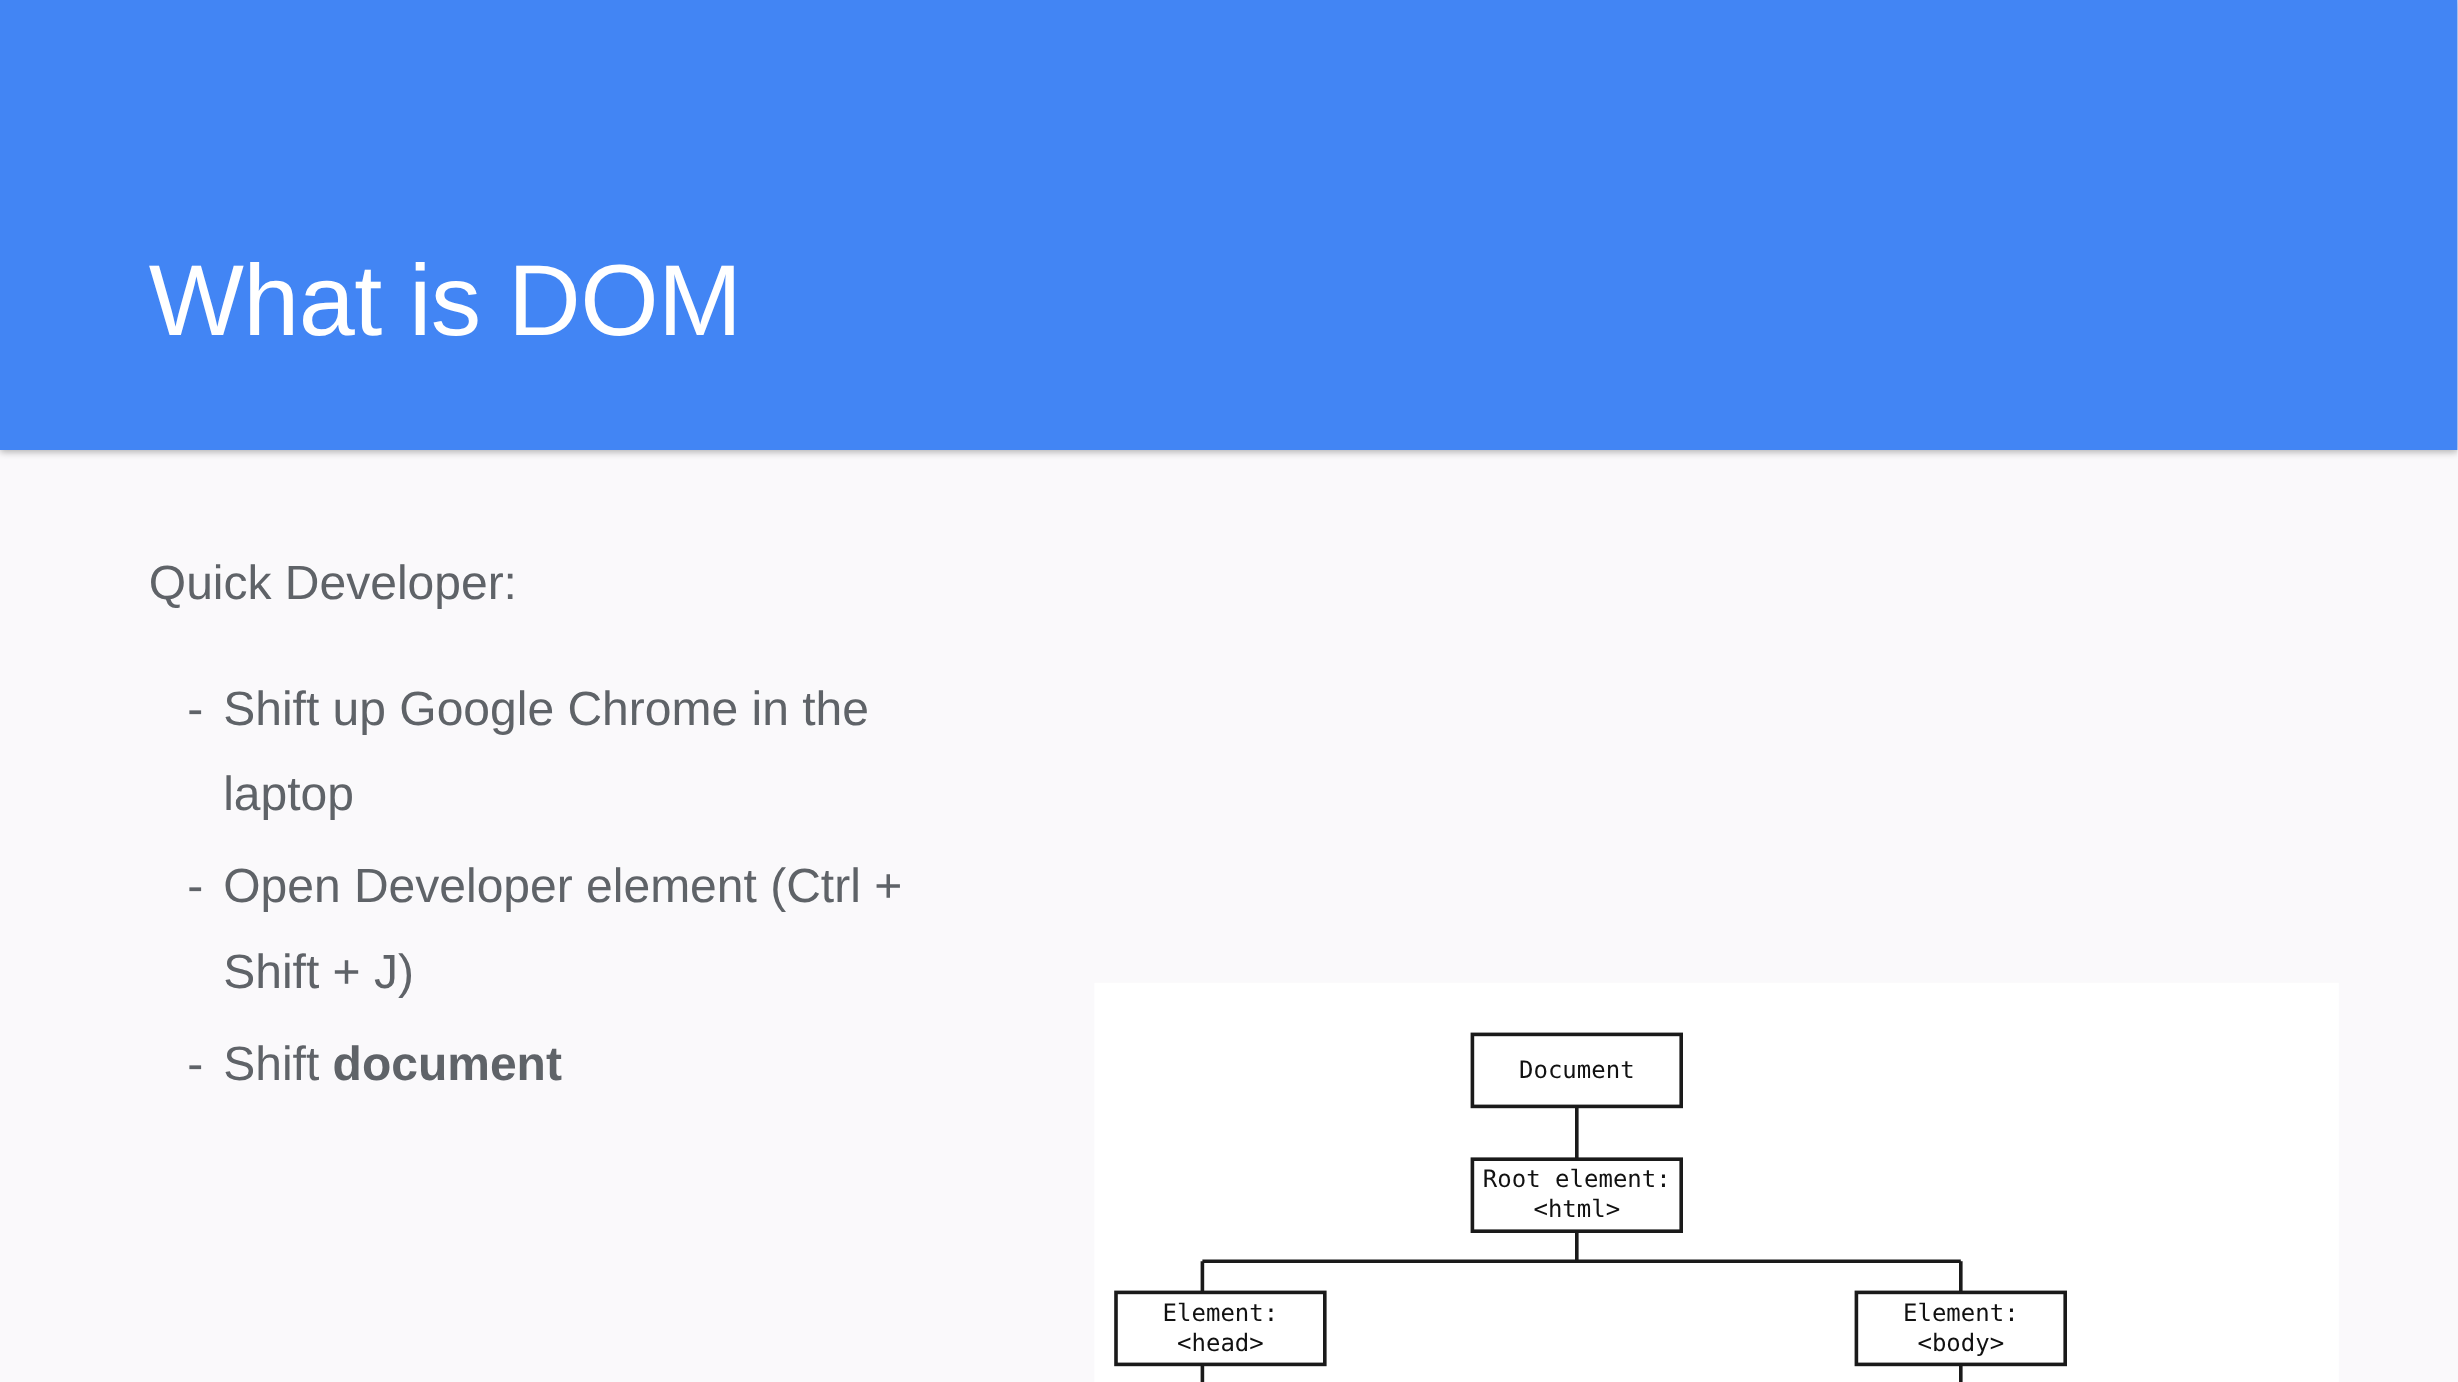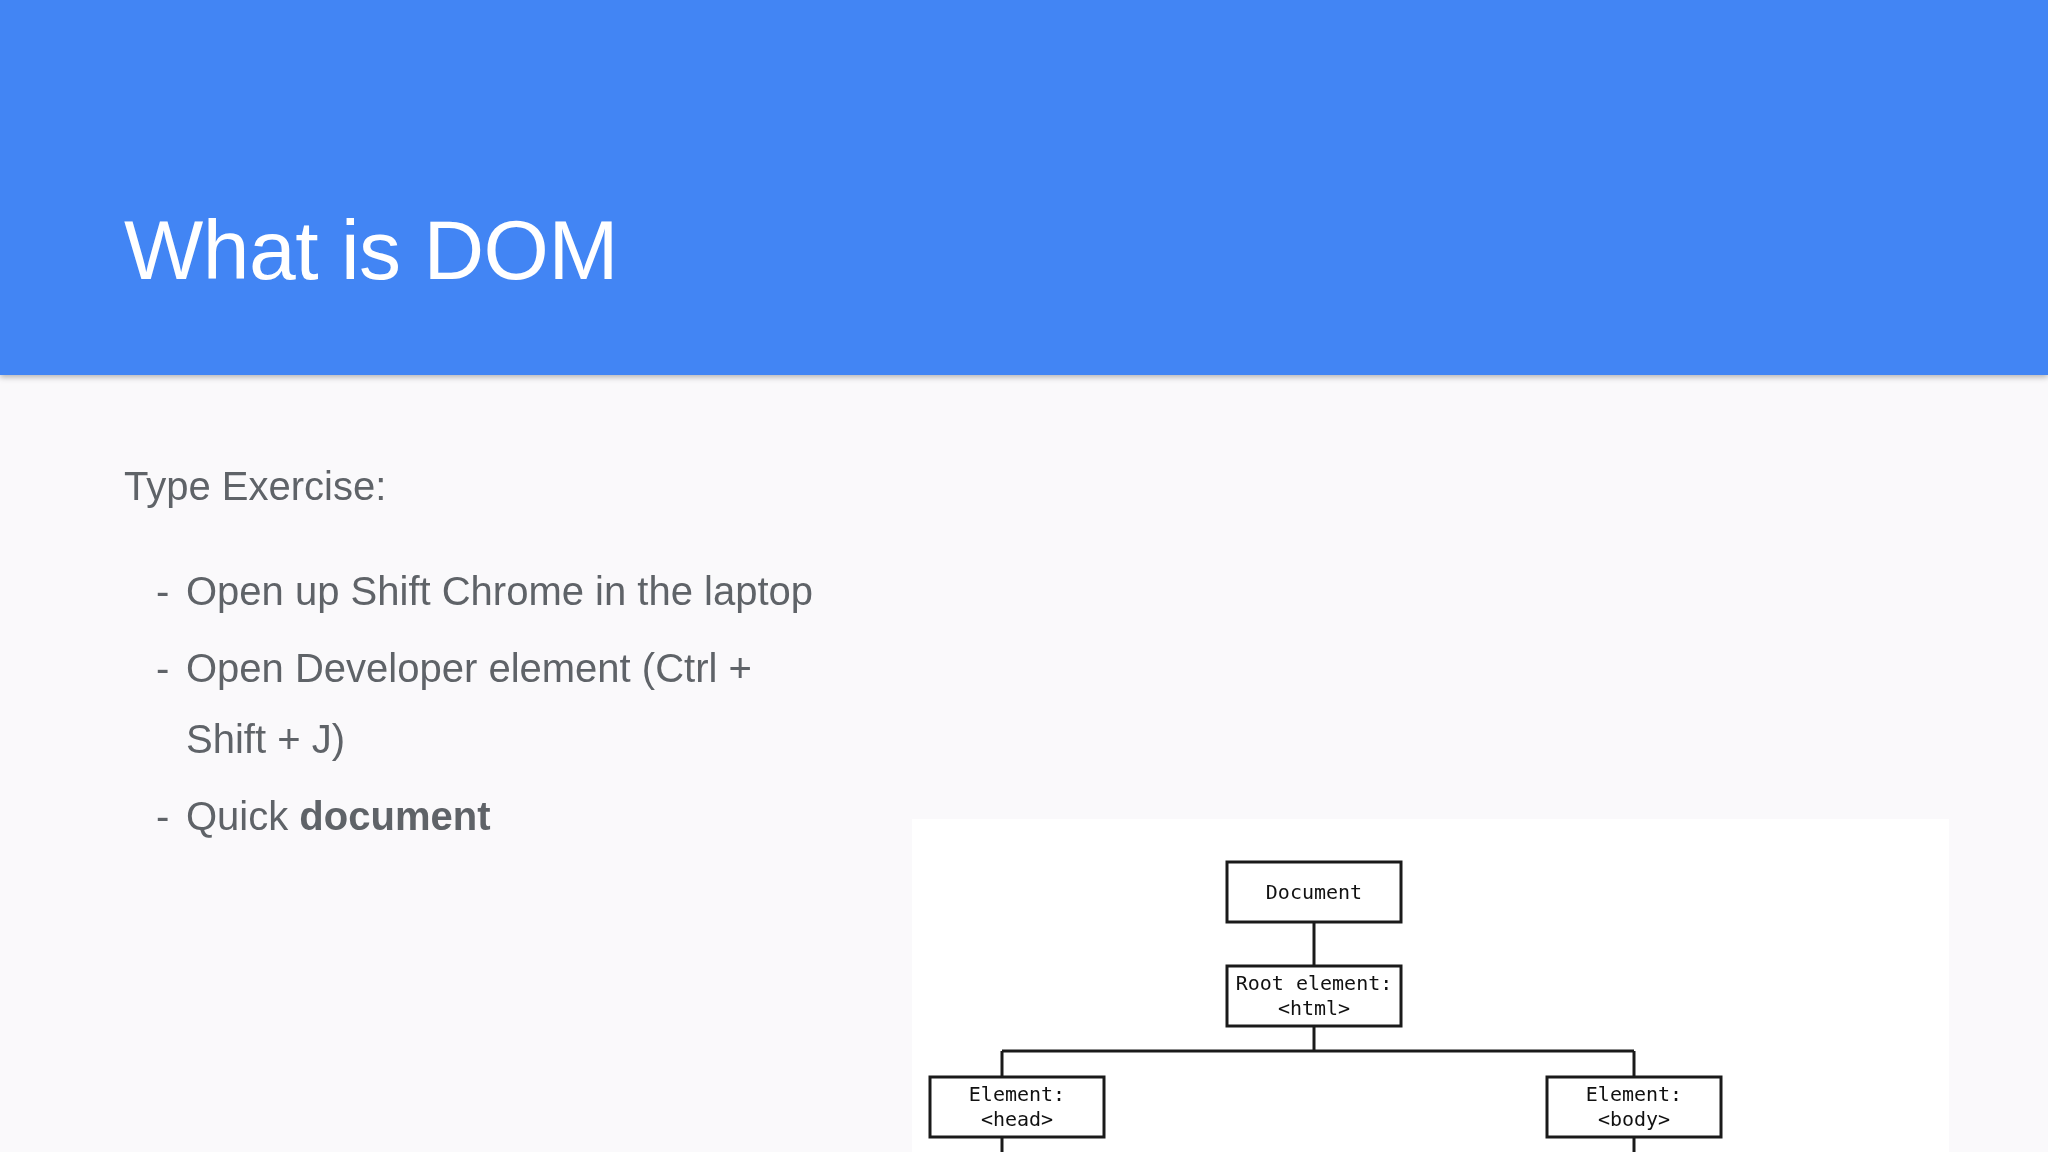--- a/index.html
+++ b/index.html
@@ -131,37 +131,37 @@
 </head>
 <body>
 
 <div class="slide-header">
   <div class="slide-title">What is DOM</div>
 </div>
 
 <div class="slide-body">
 
   <div class="text-column">
-    <p class="lead-line">Type Exercise:</p>
+    <p class="lead-line">Quick Developer:</p>
 
     <ul class="bullet-list">
 
       <li class="bullet-item">
         <span class="bullet-dash">-</span>
-        <span class="bullet-text">Open up Shift Chrome in the laptop</span>
+        <span class="bullet-text">Shift up Google Chrome in the laptop</span>
       </li>
 
       <li class="bullet-item">
         <span class="bullet-dash">-</span>
         <span class="bullet-text">Open Developer element (Ctrl + Shift + J)</span>
       </li>
 
       <li class="bullet-item">
         <span class="bullet-dash">-</span>
-        <span class="bullet-text"><span>Quick </span><span class="bold-token">document</span></span>
+        <span class="bullet-text"><span>Shift </span><span class="bold-token">document</span></span>
       </li>
 
     </ul>
   </div>
 
   <div class="diagram-panel">
     <svg class="diagram-svg" viewBox="0 0 1037 578" xmlns="http://www.w3.org/2000/svg">
 
       <path class="edge-line" d="M 402 103 L 402 147"></path>
 

